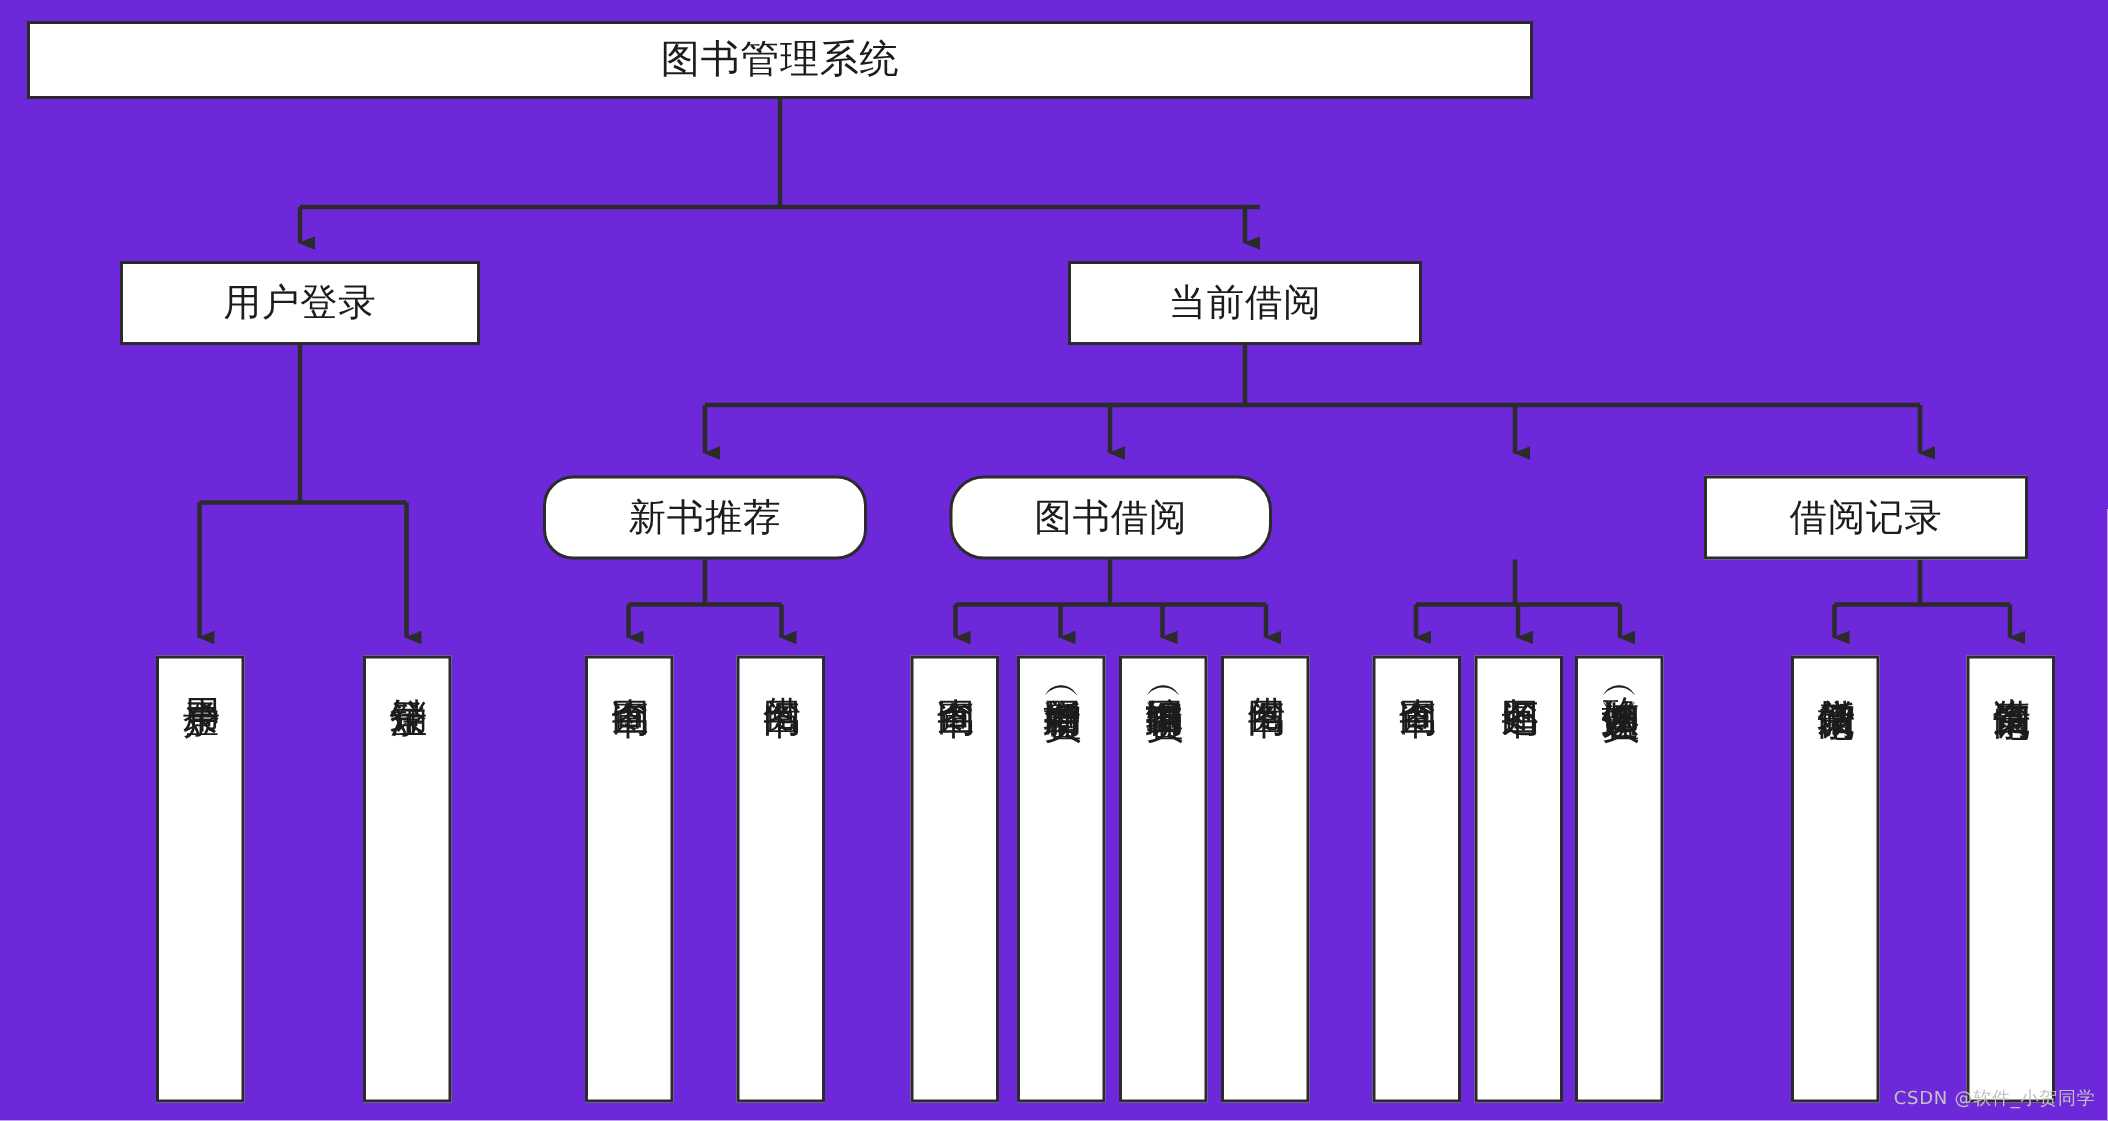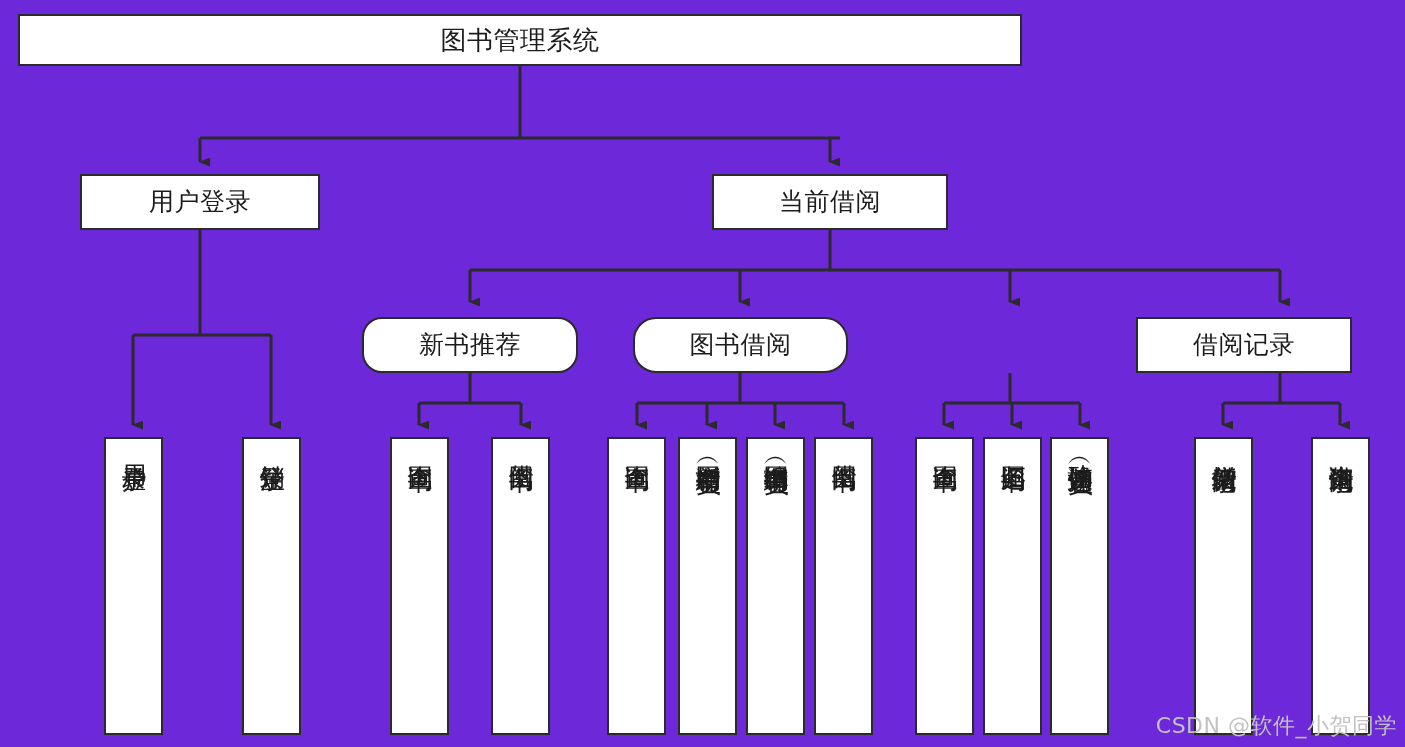--- a/index.html
+++ b/index.html
@@ -61,21 +61,21 @@
     white-space: normal;
     max-height: 100%;
   }
   #root-node .node-label {
     font-size: 26px;
   }
   #watermark {
     position: absolute;
     right: 8px;
     bottom: 6px;
-    font-size: 22px;
+    font-size: 12px;
     color: #c2c2c2;
     letter-spacing: 0.5px;
     white-space: nowrap;
     user-select: none;
   }
 </style>
 </head>
 <body>
 
 <div id="canvas">

